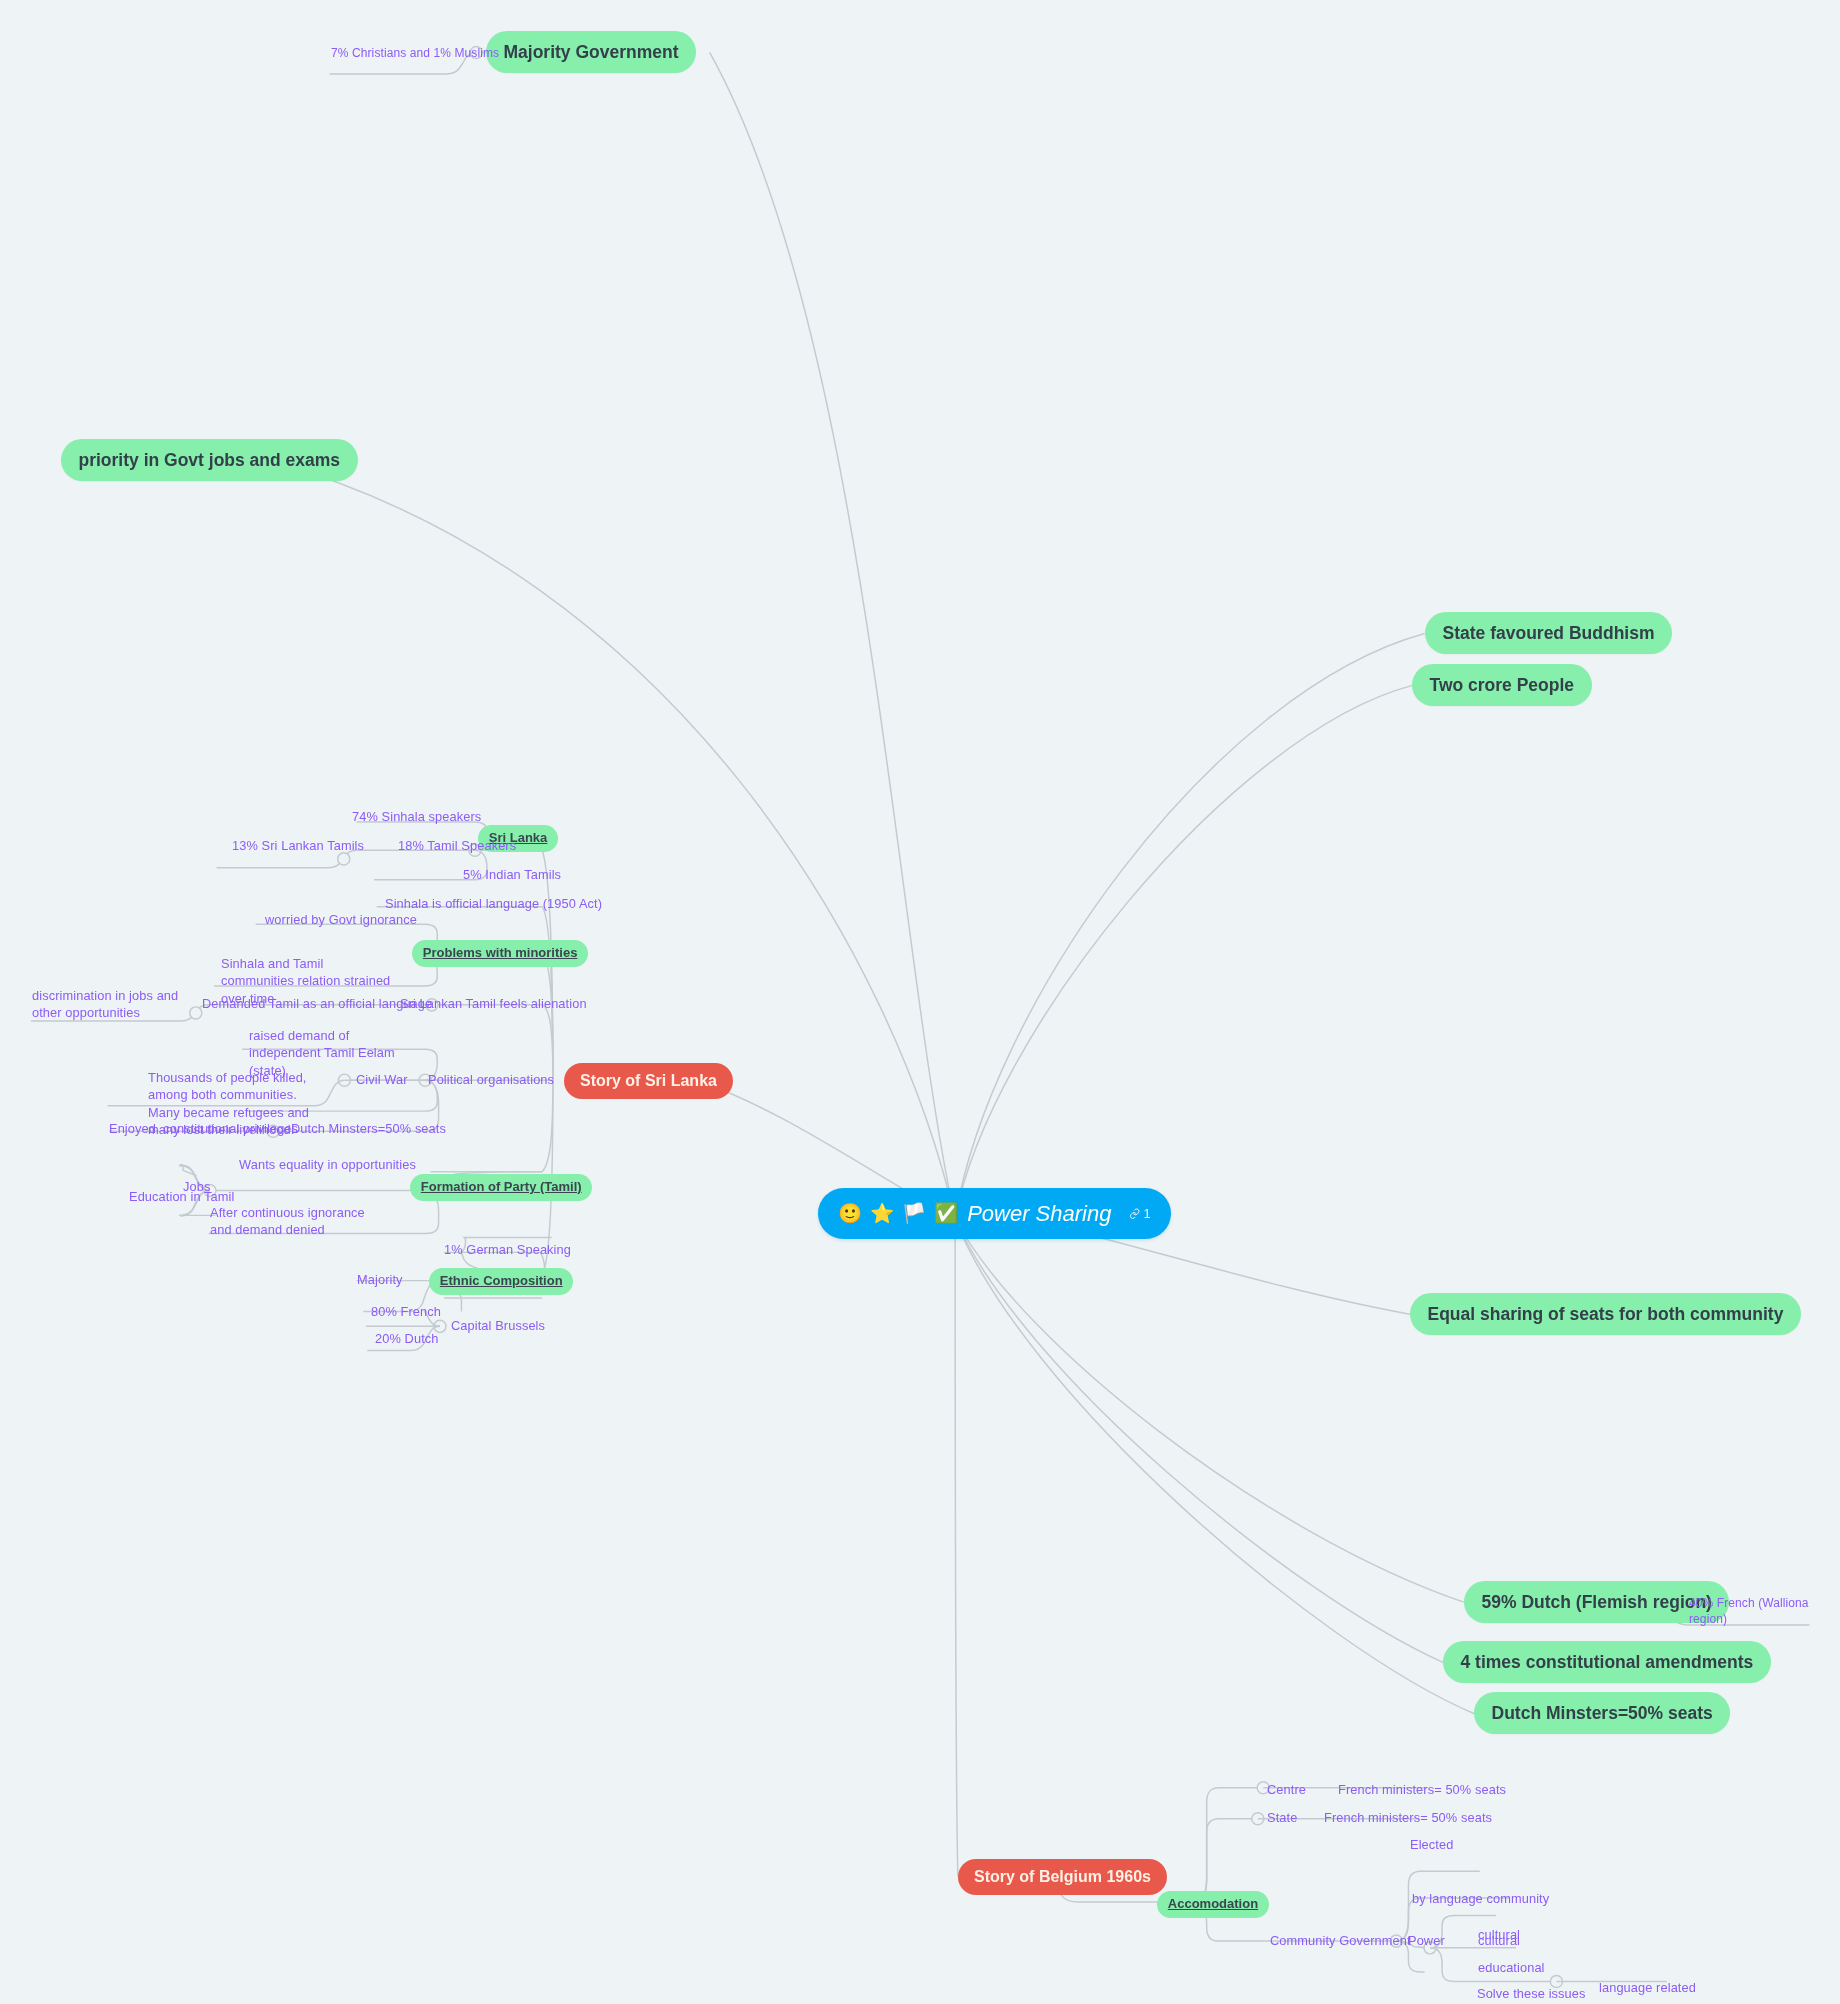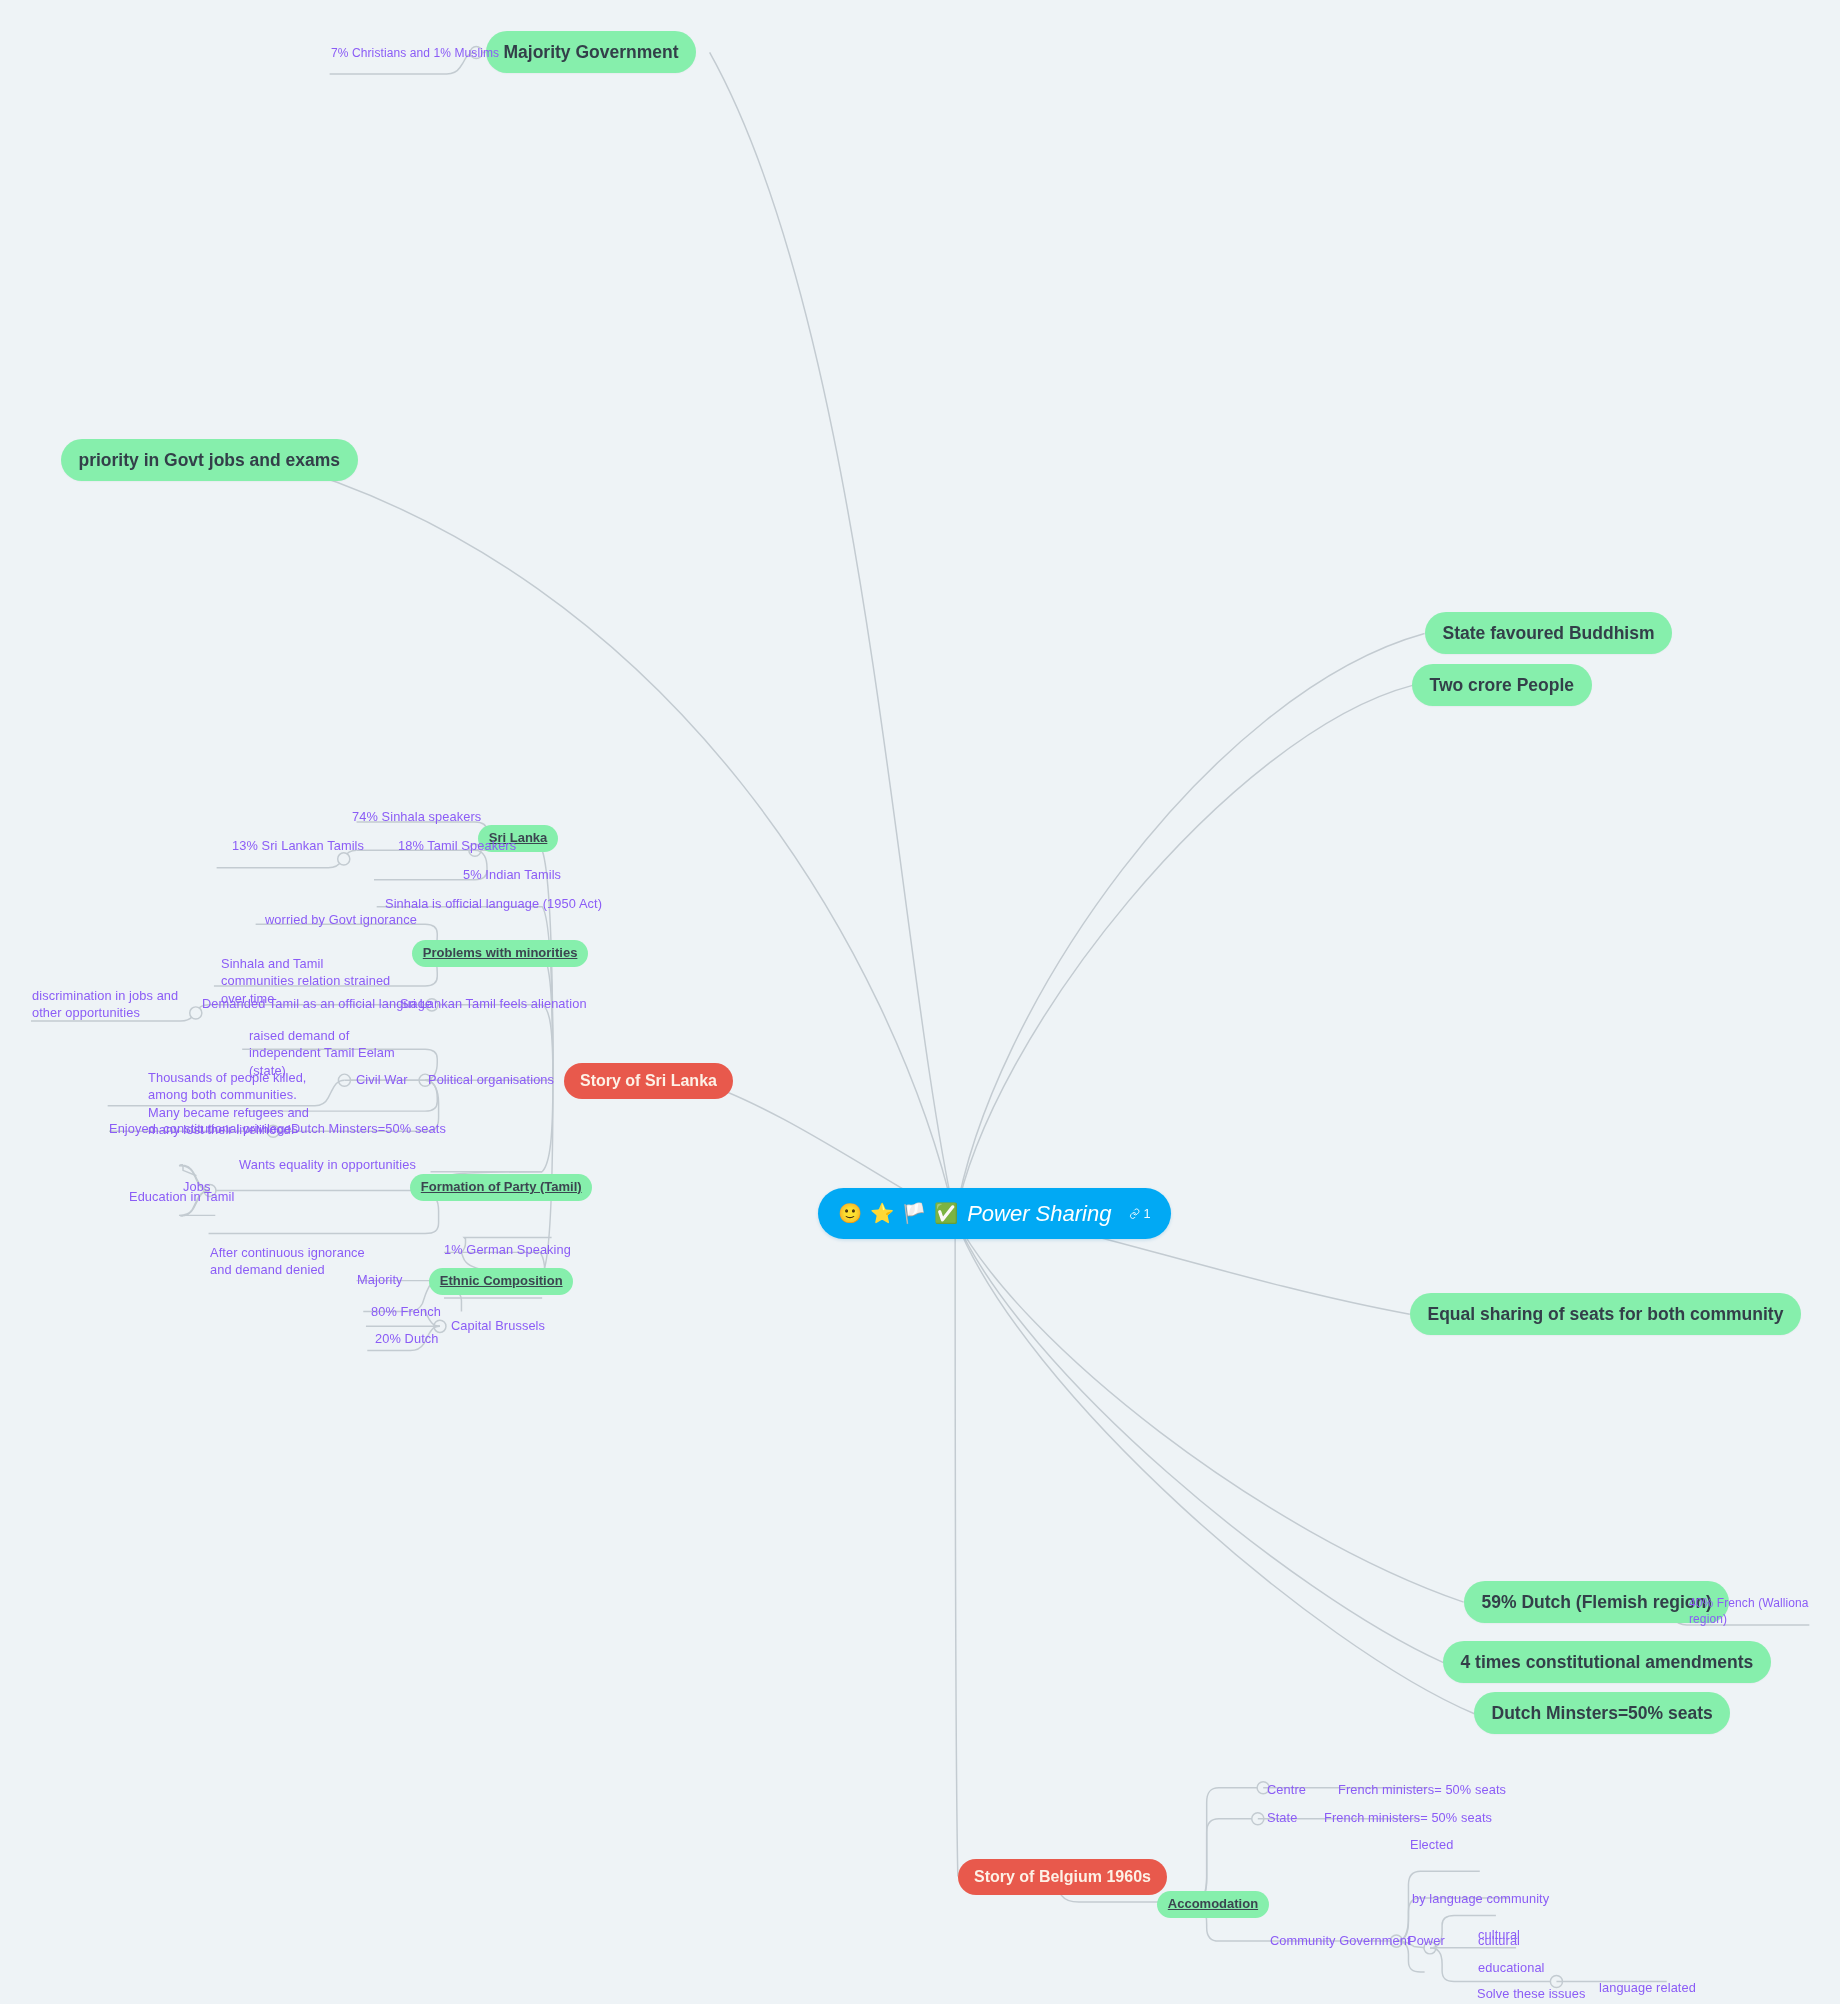--- a/index.html
+++ b/index.html
@@ -235,21 +235,21 @@
   <div class="node leaf" style="left:249px;top:1027px;width:155px;">raised demand of independent Tamil Eelam (state)</div>
   <div class="node leaf" style="left:356px;top:1071px;">Civil War</div>
   <div class="node leaf" style="left:148px;top:1069px;width:168px;">Thousands of people killed, among both communities. Many became refugees and many lost their livelihood.</div>
   <div class="node leaf" style="left:291px;top:1120px;">Dutch Minsters=50% seats</div>
   <div class="node leaf" style="left:109px;top:1120px;">Enjoyed  constitutional privileges</div>
 
   <div class="node pill-yellow" style="left:410px;top:1174px;">Formation of Party (Tamil)</div>
   <div class="node leaf" style="left:239px;top:1156px;">Wants equality in opportunities</div>
   <div class="node leaf" style="left:129px;top:1143px;margin-top:45px;">Education in Tamil</div>
   <div class="node leaf" style="left:183px;top:1178px;">Jobs</div>
-  <div class="node leaf" style="left:210px;top:1204px;width:168px;margin-top:40px;">After continuous ignorance and demand denied</div>
+  <div class="node leaf" style="left:210px;top:1204px;width:168px;">After continuous ignorance and demand denied</div>
 
   <div class="node pill-yellow" style="left:429px;top:1268px;">Ethnic Composition</div>
   <div class="node leaf" style="left:444px;top:1241px;">1% German Speaking</div>
   <div class="node leaf" style="left:357px;top:1271px;">Majority</div>
   <div class="node leaf" style="left:451px;top:1317px;">Capital Brussels</div>
   <div class="node leaf" style="left:371px;top:1303px;">80% French</div>
   <div class="node leaf" style="left:375px;top:1330px;">20% Dutch</div>
 
   <div class="node pill-red" style="left:958px;top:1859px;">Story of Belgium 1960s</div>
   <div class="node pill-yellow" style="left:1157px;top:1891px;">Accomodation</div>

